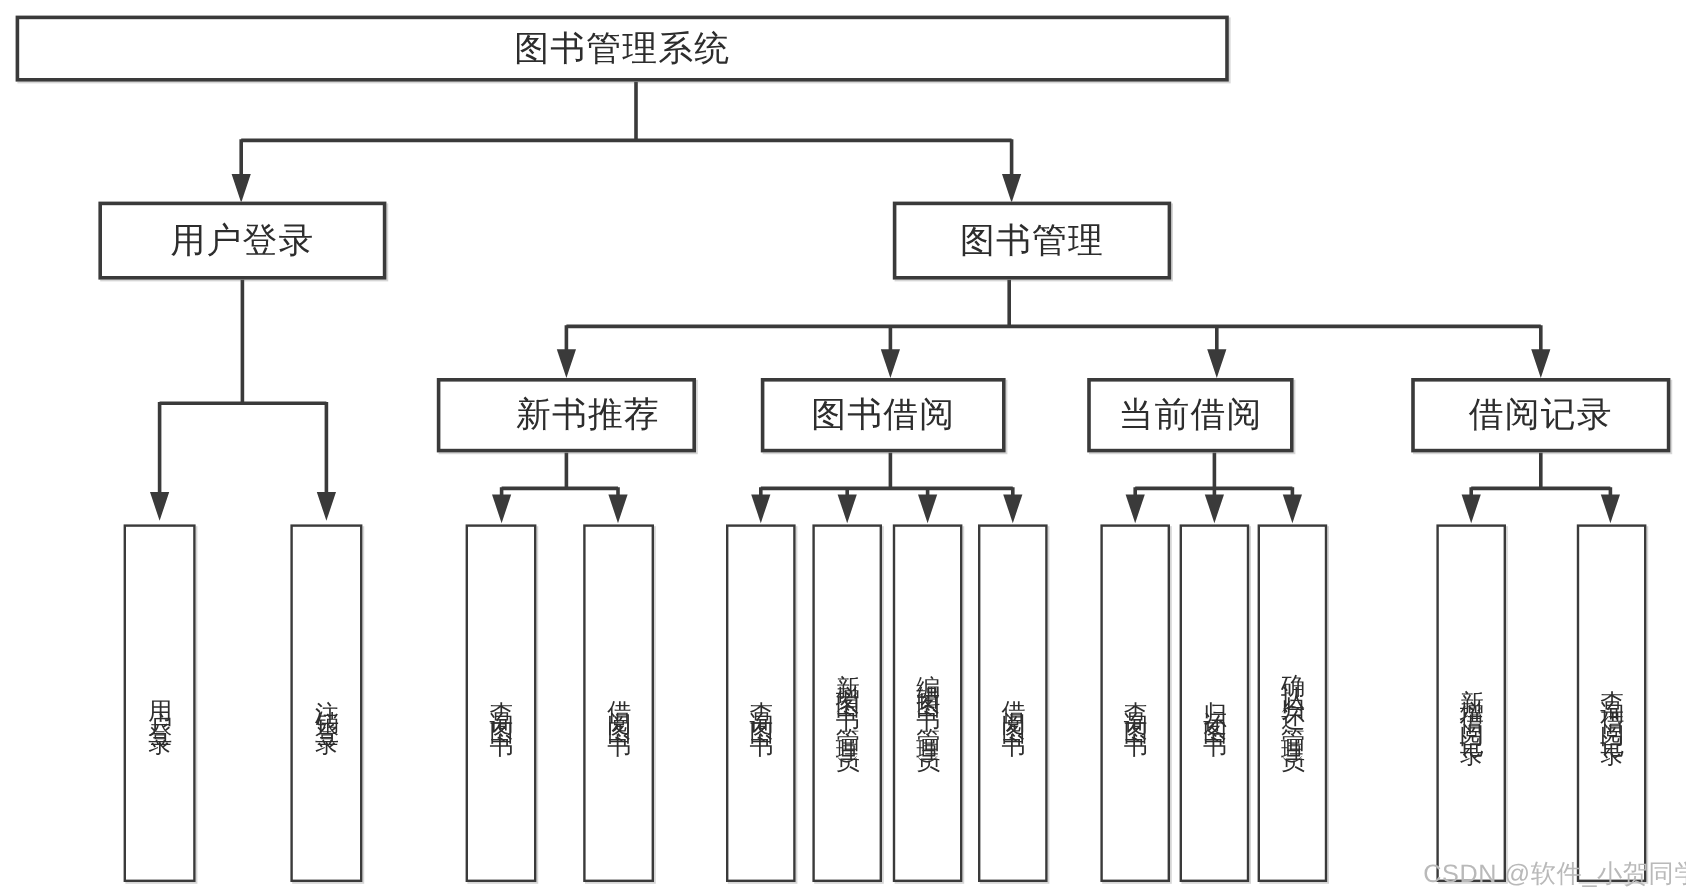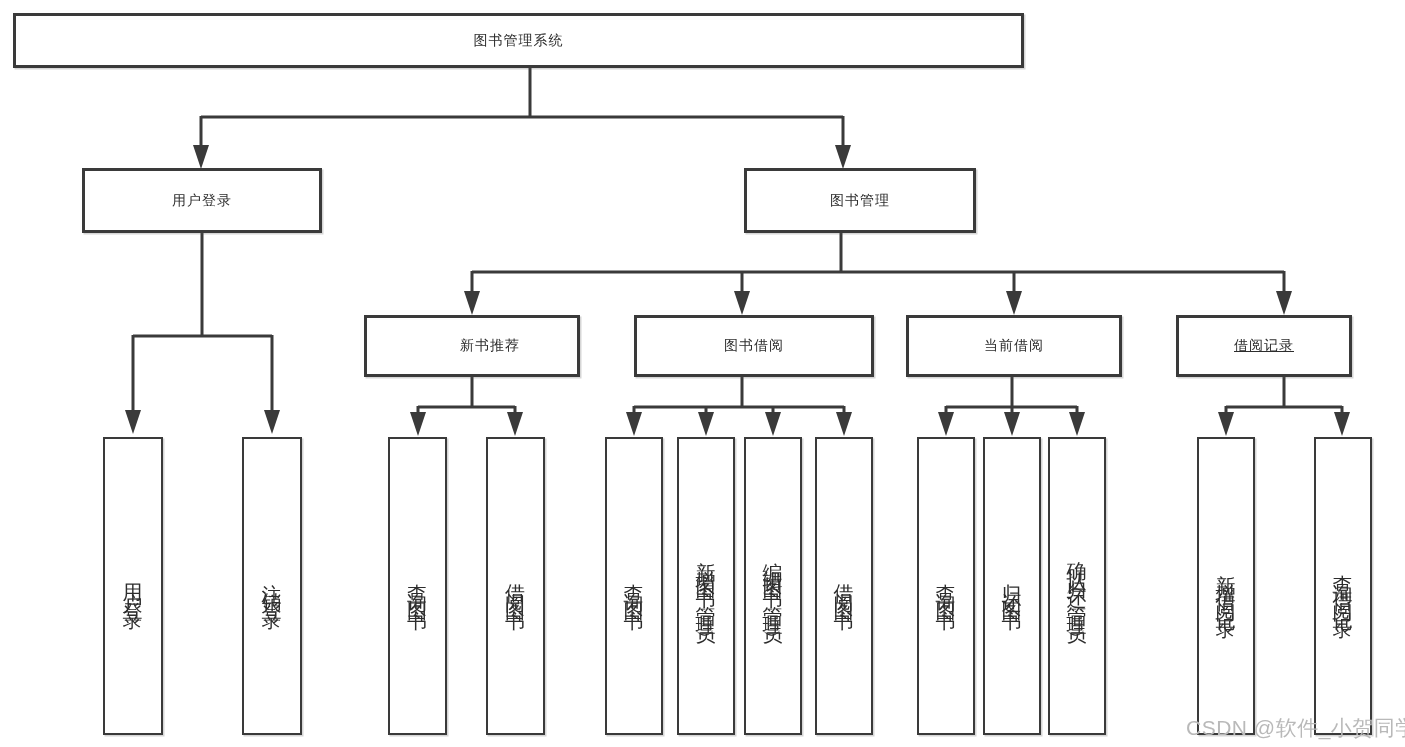--- a/index.html
+++ b/index.html
@@ -25,21 +25,21 @@
   }
   .box {
     position: absolute;
     background: #ffffff;
     border: 3px solid #3a3a3a;
     box-sizing: border-box;
     display: flex;
     align-items: center;
     justify-content: center;
     color: #2d2d2d;
-    font-size: 14px;
+    font-size: 29px;
     letter-spacing: 1px;
     box-shadow: 1.5px 1.5px 0 rgba(90,90,90,0.25);
     z-index: 2;
   }
   .leaf {
     border-width: 2.5px;
     font-size: 20px;
   }
   .leaf .vtext {
     writing-mode: vertical-rl;
@@ -48,23 +48,23 @@
     line-height: 1;
     white-space: nowrap;
   }
   
   #n-root   { left: 13px;  top: 13px;  width: 1011px; height: 55px; }
   
   #n-ulogin { left: 82px;  top: 168px; width: 240px;  height: 65px; }
   #n-bmgmt  { left: 744px; top: 168px; width: 232px;  height: 65px; }
   
   #n-nbr    { left: 364px;  top: 315px; width: 216px; height: 62px; padding-left: 36px; }
-  #n-bbw    { left: 634px;  top: 315px; width: 240px; height: 62px; }
-  #n-cbw    { left: 906px;  top: 315px; width: 216px; height: 62px; }
-  #n-brec   { left: 1176px; top: 315px; width: 176px; height: 62px; text-decoration: underline; }
+  #n-bbw    { left: 634px;  top: 315px; width: 204px; height: 62px; }
+  #n-cbw    { left: 906px;  top: 315px; width: 172px; height: 62px; }
+  #n-brec   { left: 1176px; top: 315px; width: 216px; height: 62px; }
   
   #n-login  { left: 103px; top: 437px; width: 60px; height: 298px; }
   #n-logout { left: 242px; top: 437px; width: 60px; height: 298px; }
   
   #n-nbq    { left: 388px; top: 437px; width: 59px; height: 298px; }
   #n-nbb    { left: 486px; top: 437px; width: 59px; height: 298px; }
   
   #n-bbq    { left: 605px; top: 437px; width: 58px; height: 298px; }
   #n-bba    { left: 677px; top: 437px; width: 58px; height: 298px; }
   #n-bbe    { left: 744px; top: 437px; width: 58px; height: 298px; }

